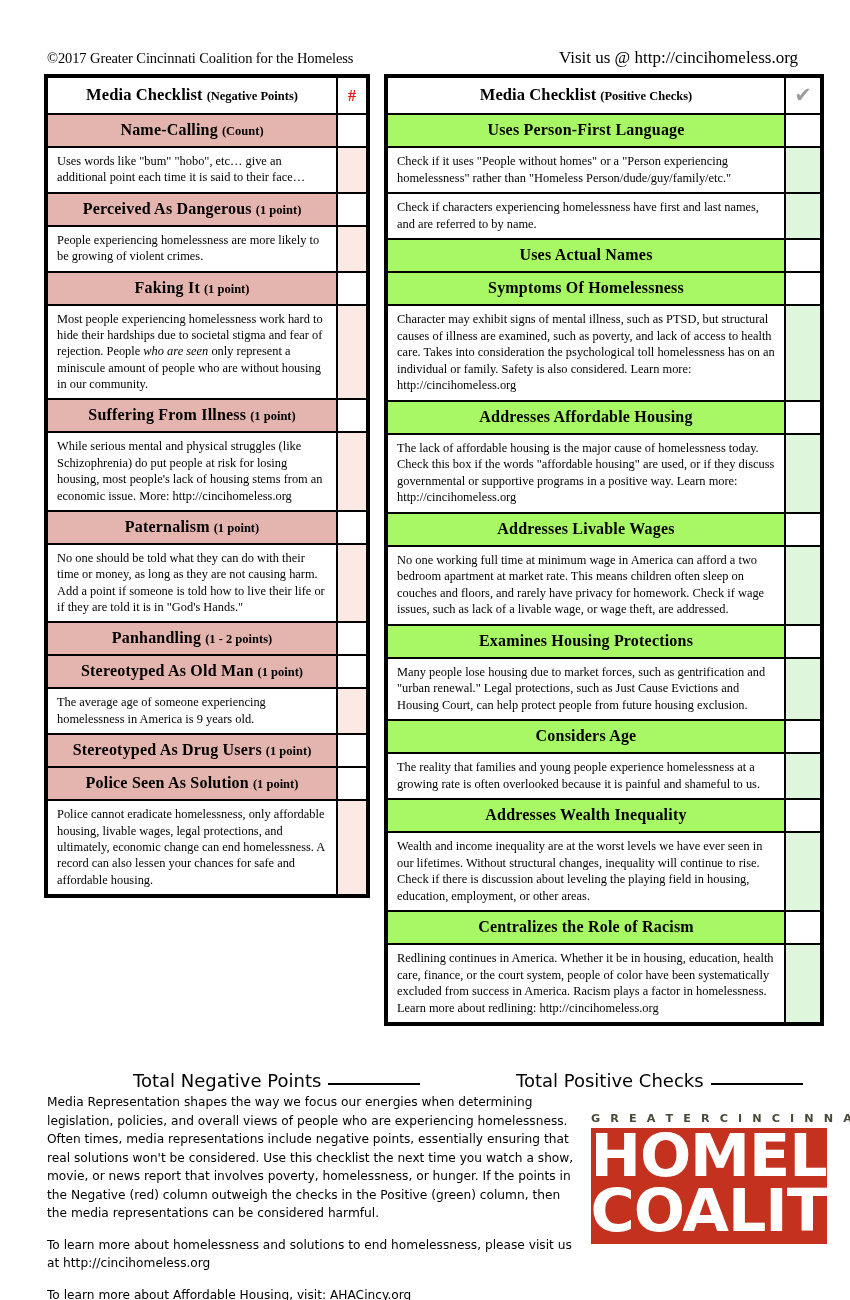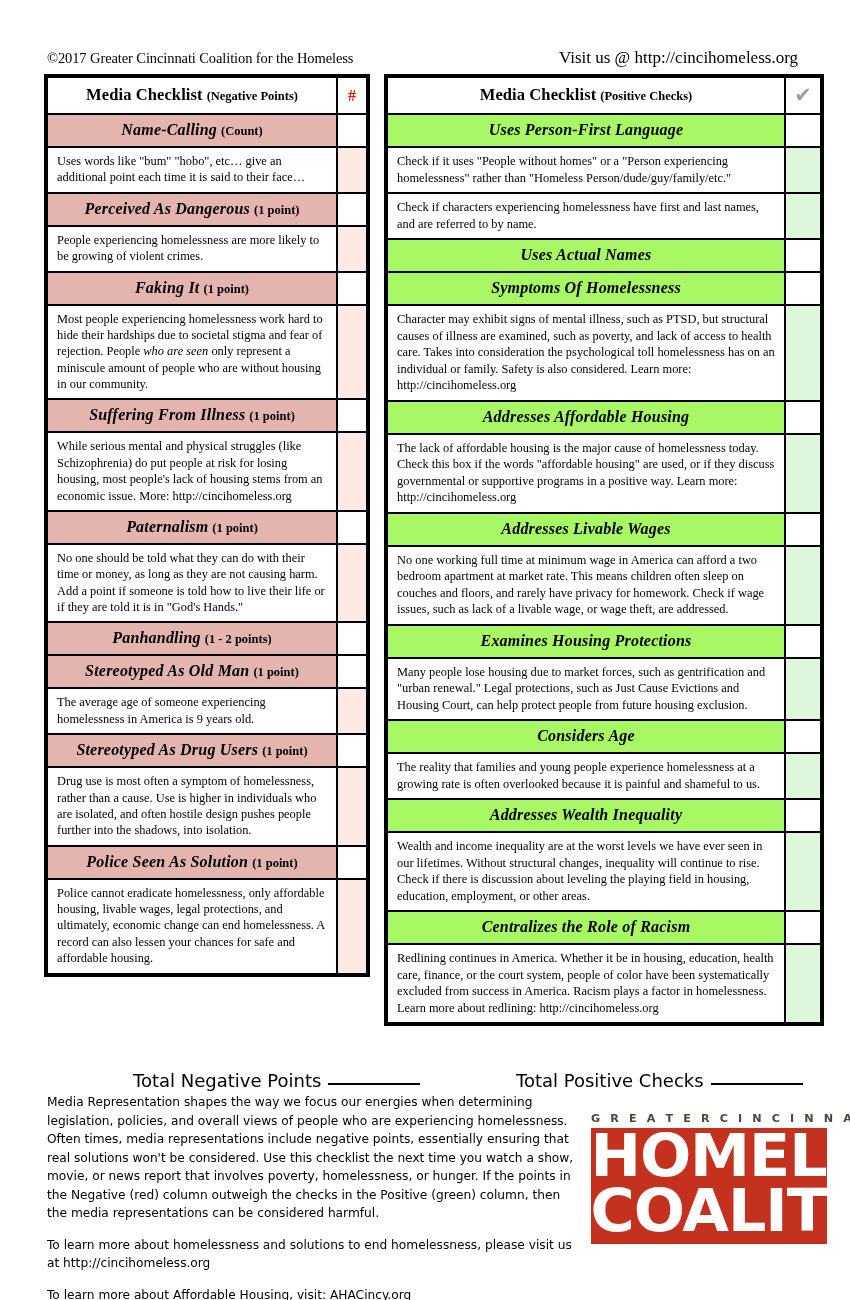--- a/index.html
+++ b/index.html
@@ -68,21 +68,21 @@
   .hash-mark { color: #e8120b; font-weight: bold; font-size: 16px; }
   .check-mark { color: #9d9d9d; font-size: 21px; line-height: 1; }
 
   
   .hdr-row .cell-main {
     text-align: center;
     padding: 6px 4px 7px;
   }
   #neg-table .hdr-row .cell-main { background: #e4b5ae; }
   #pos-table .hdr-row .cell-main { background: #a8f765; }
-  .hdr-big { font-size: 16px; font-weight: bold; letter-spacing: .2px; font-style: italic; }
+  .hdr-big { font-size: 16px; font-weight: bold; letter-spacing: .2px; }
   .hdr-small { font-size: 12.5px; font-weight: bold; }
 
   
   .desc-row .cell-main {
     background: #fff;
     padding: 5px 7px 6px 9px;
     font-size: 12.4px;
     line-height: 1.32;
   }
   #pos-table .desc-row .cell-main { font-size: 12.4px; line-height: 1.33; }
@@ -225,24 +225,20 @@
       <div class="cell-box"></div>
     </div>
     <div class="row desc-row">
       <div class="cell-main">The average age of someone experiencing homelessness in America is 9 years old.</div>
       <div class="cell-box"></div>
     </div>
     <div class="row hdr-row">
       <div class="cell-main"><span class="hdr-big">Stereotyped As Drug Users</span> <span class="hdr-small">(1 point)</span></div>
       <div class="cell-box"></div>
     </div>
-    <div class="row desc-row">
-      <div class="cell-main">Drug use is most often a symptom of homelessness, rather than a cause. Use is higher in individuals who are isolated, and often hostile design pushes people further into the shadows, into isolation.</div>
-      <div class="cell-box"></div>
-    </div>
     <div class="row hdr-row">
       <div class="cell-main"><span class="hdr-big">Police Seen As Solution</span> <span class="hdr-small">(1 point)</span></div>
       <div class="cell-box"></div>
     </div>
     <div class="row desc-row">
       <div class="cell-main">Police cannot eradicate homelessness, only affordable housing, livable wages, legal protections, and ultimately, economic change can end homelessness. A record can also lessen your chances for safe and affordable housing.</div>
       <div class="cell-box"></div>
     </div>
   </div>
 

